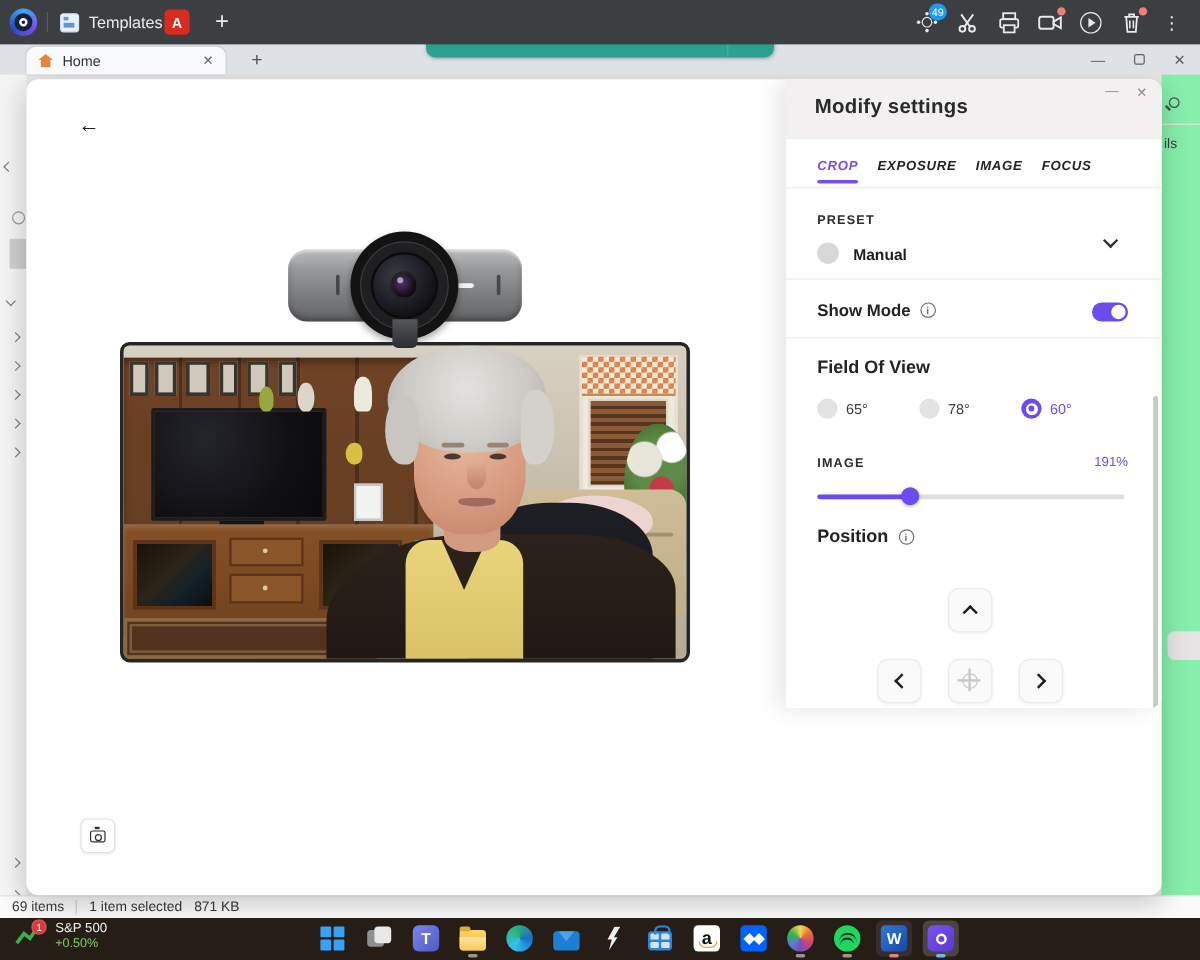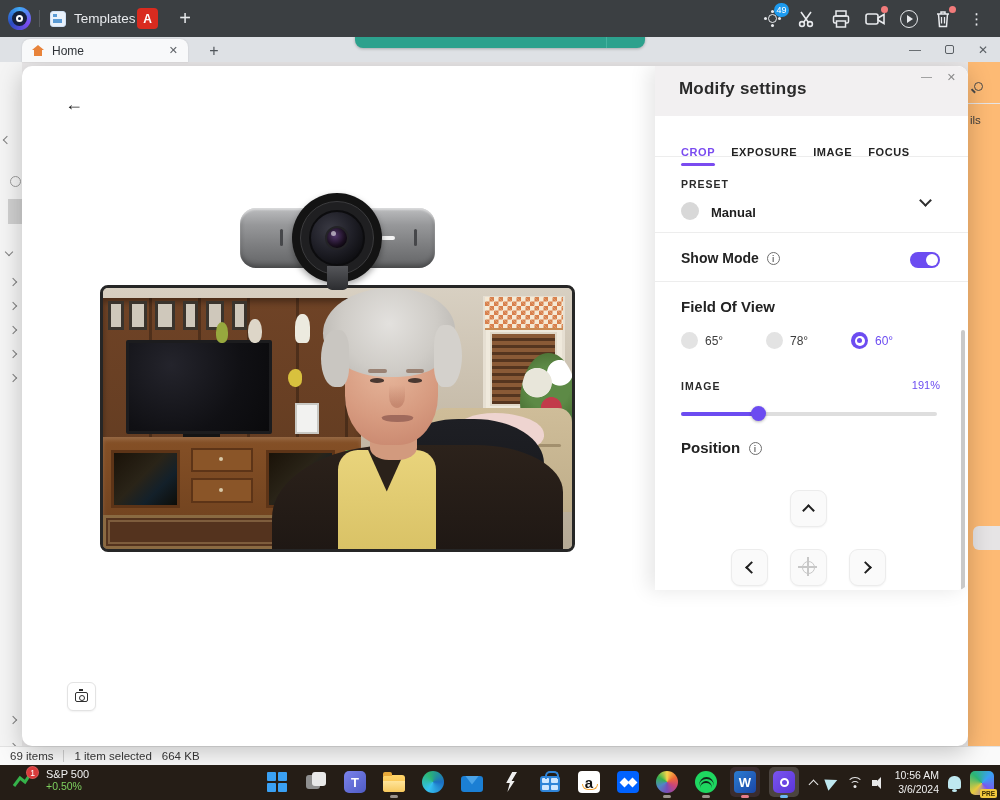--- a/index.html
+++ b/index.html
@@ -52,21 +52,21 @@
   
   .lefttree{position:absolute;left:0;top:62px;width:22px;height:684px;background:#f4f4f4;z-index:1;}
   .lt{position:absolute;color:#8b8b8b;font-size:10px;}
   .chev{display:inline-block;width:6px;height:6px;border-right:1.6px solid #7f7f7f;border-bottom:1.6px solid #7f7f7f;}
   .chev.r{transform:rotate(-45deg);}
   .chev.d{transform:rotate(45deg);}
   .lt-block{position:absolute;left:8px;top:137px;width:14px;height:25px;background:#cfcfcf;}
   .lt-circ{position:absolute;left:10px;top:114px;width:11px;height:11px;border:1.3px solid #9a9a9a;border-radius:50%;}
 
   
-  .rightstrip{position:absolute;left:968px;top:62px;width:32px;height:684px;background:#fdba74;z-index:2;}
+  .rightstrip{position:absolute;left:968px;top:62px;width:32px;height:684px;background:#86efac;z-index:2;}
   .rs-div{position:absolute;left:0;top:41px;width:32px;height:1px;background:#e6e4e5;}
   .rs-txt{position:absolute;left:2px;top:52px;font-size:11.5px;color:#3c3c3c;}
   .rs-block{position:absolute;left:5px;top:464px;width:27px;height:24px;background:#e6e4e5;border-radius:6px 0 0 6px;}
   .rs-mag{position:absolute;left:6px;top:15px;}
   .mag2{width:9px;height:9px;border:1.5px solid #4a4a4a;border-radius:50%;position:relative;display:inline-block;}
   .mag2:after{content:"";position:absolute;left:-4px;top:7px;width:5px;height:1.5px;background:#4a4a4a;transform:rotate(45deg);}
 
   
   .appwin{position:absolute;left:22px;top:66px;width:946px;height:680px;background:#fff;border-radius:10px;box-shadow:0 6px 24px rgba(0,0,0,.22);z-index:10;overflow:hidden;}
   .backbtn{position:absolute;left:38px;top:24px;width:28px;height:28px;font-size:18px;color:#1d1d1d;display:flex;align-items:center;justify-content:center;}
@@ -134,21 +134,21 @@
   .camg{width:13px;height:10px;border:1.6px solid #2f2f2f;border-radius:2px;position:relative;}
   .camg:before{content:"";position:absolute;left:2.5px;top:-4px;width:4px;height:2.5px;background:#2f2f2f;}
   .camg:after{content:"";position:absolute;left:3px;top:2px;width:4px;height:4px;border-radius:50%;border:1.4px solid #2f2f2f;}
 
   
   .panel{position:absolute;right:0;top:0;width:313px;height:524px;background:#fff;border-radius:0 10px 10px 0;box-shadow:-6px 0 20px rgba(0,0,0,.10);overflow:hidden;}
   .p-head{position:absolute;left:0;top:0;width:100%;height:50px;background:#f2f0f1;}
   .p-title{position:absolute;left:24px;top:13px;font-size:17px;font-weight:bold;color:#2a2a2a;letter-spacing:.2px;}
   .p-min{position:absolute;right:36px;top:4px;color:#8a8a8a;font-size:11px;}
   .p-cls{position:absolute;right:12px;top:5px;color:#8a8a8a;font-size:11px;}
-  .p-tabs{position:absolute;left:26px;top:80px;display:flex;gap:16px;}
+  .p-tabs{position:absolute;left:26px;top:67px;display:flex;gap:16px;font-style:italic;}
   .p-tab{font-size:11px;font-weight:bold;letter-spacing:.6px;color:#232323;padding-bottom:8px;position:relative;}
   .p-tab.active{color:#7a4bf0;}
   .p-tab.active:after{content:"";position:absolute;left:0;right:0;bottom:0;height:3px;background:#7a4bf0;border-radius:2px;}
   .p-div{position:absolute;left:0;width:100%;height:1px;background:#ededed;}
   .p-sec-label{position:absolute;left:26px;font-size:10.5px;font-weight:bold;letter-spacing:1px;color:#2b2b2b;}
   .preset-circ{position:absolute;left:26px;top:136px;width:18px;height:18px;border-radius:50%;background:#d8d8d8;}
   .preset-val{position:absolute;left:56px;top:139px;font-size:13px;font-weight:bold;color:#1f1f1f;}
   .p-chev{position:absolute;right:38px;top:130px;width:9px;height:9px;border-right:2px solid #2e2e2e;border-bottom:2px solid #2e2e2e;transform:rotate(45deg);}
   .row-label{position:absolute;font-size:14px;font-weight:bold;color:#232323;}
   .info{display:inline-block;width:13px;height:13px;border:1.2px solid #6e6e6e;border-radius:50%;color:#6e6e6e;font-size:8.5px;text-align:center;line-height:12px;vertical-align:1px;}
@@ -485,21 +485,21 @@
 
       <div class="p-pill"></div>
       <div class="p-scroll"></div>
     </div>
   </div>
 
   <div class="statusbar">
     <span>69 items</span>
     <span class="sb-sep"></span>
     <span>1 item selected</span>
-    <span>664 KB</span>
+    <span>871 KB</span>
   </div>
 
   <div class="taskbar">
     <div class="stock">
       <span class="stock-badge">1</span>
       <svg width="26" height="24" viewBox="0 0 26 24">
           <polyline points="2,18 8,10 13,14 19,5 24,9" fill="none" stroke="#35b24a" stroke-width="3"></polyline>
         </svg>
       <span>
         <div class="stock-name">S&amp;P 500</div>
@@ -565,33 +565,15 @@
           <span class="runbar pink"></span>
         </div>
       <div class="tile hl-lite">
           <span class="logi-ic">
             <i></i>
           </span>
           <span class="runbar blue"></span>
         </div>
     </div>
 
-    <div class="tray">
-      <span class="tchev"></span>
-      <span class="plane"></span>
-      <span class="wifi">
-          <i class="w1"></i>
-          <i class="w2"></i>
-          <i class="w3"></i>
-        </span>
-      <span class="spk"></span>
-      <span class="clock">
-        <div>10:56 AM</div>
-        <div>3/6/2024</div>
-      </span>
-      <span class="bell"></span>
-      <span class="cop-ic">
-          <span class="pre-badge">PRE</span>
-        </span>
-    </div>
   </div>
 
 </div>
 
 </body></html>

